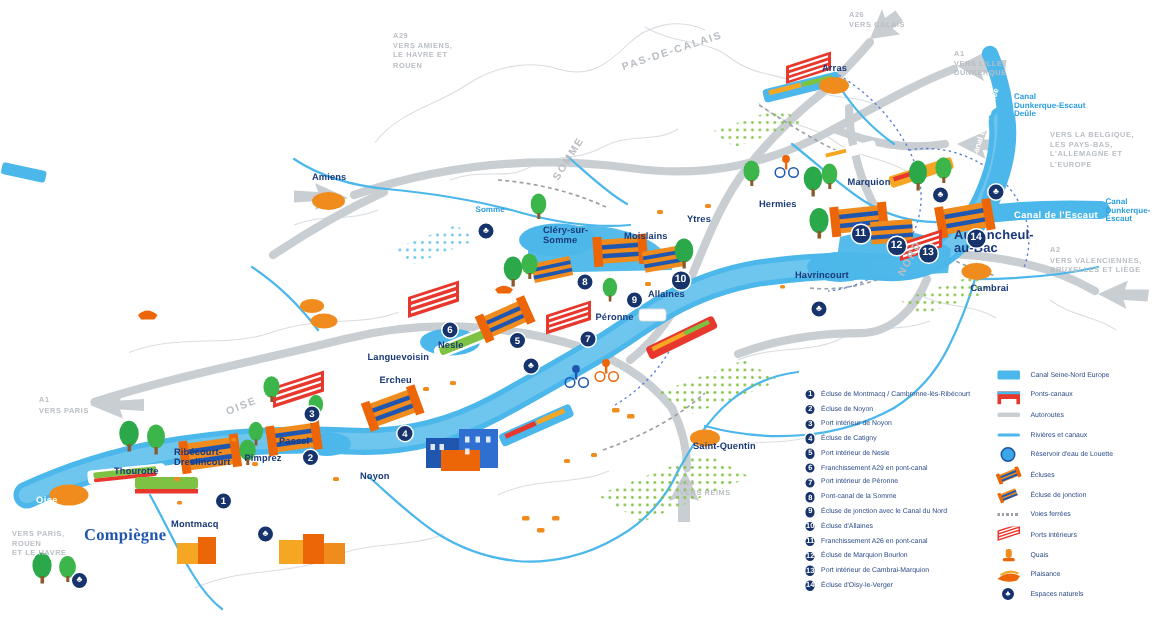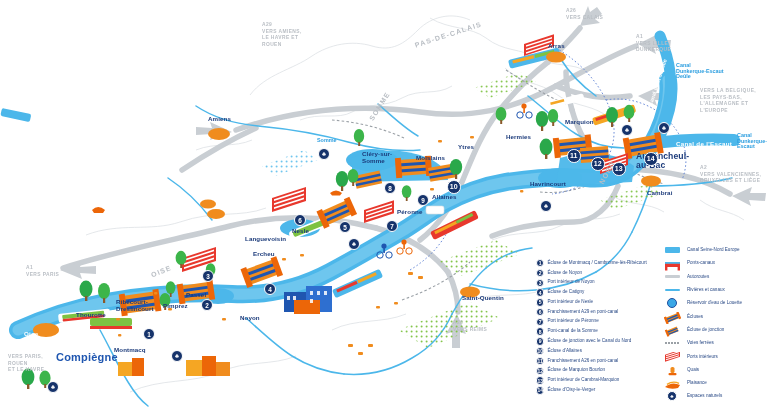--- a/index.html
+++ b/index.html
@@ -5,21 +5,21 @@
   html,body{margin:0;padding:0;}
   body{
     width:768px;height:419px;overflow:hidden;background:#ffffff;
     font-family:"Liberation Sans", sans-serif;position:relative;
   }
   #map{position:absolute;inset:0;width:768px;height:419px;}
 
   
   .lbl{position:absolute;white-space:nowrap;line-height:1.05;pointer-events:none;}
   .city{color:#1b3a7a;font-weight:bold;font-size:6.2px;letter-spacing:.1px;}
-  .bigcity{color:#1f56b0;font-weight:bold;font-size:11px;letter-spacing:.2px;}
+  .bigcity{color:#1f56b0;font-weight:bold;font-size:11px;letter-spacing:.2px;font-family:Liberation Serif, serif;}
   .midcity{color:#1b3a7a;font-weight:bold;font-size:8.6px;letter-spacing:.1px;}
   .water{color:#2e9fe0;font-weight:bold;font-size:5.4px;}
   .waterbig{color:#ffffff;font-weight:bold;font-size:6.2px;letter-spacing:.3px;}
   .dept{color:#b9bec4;font-weight:bold;font-size:7px;letter-spacing:1.2px;}
   .vers{color:#b9bec4;font-weight:bold;font-size:4.9px;letter-spacing:.4px;line-height:1.35;}
 
   
   .pin{
     position:absolute;width:12px;height:12px;border-radius:50%;
     background:#16336b;color:#fff;font-size:6.4px;font-weight:bold;

